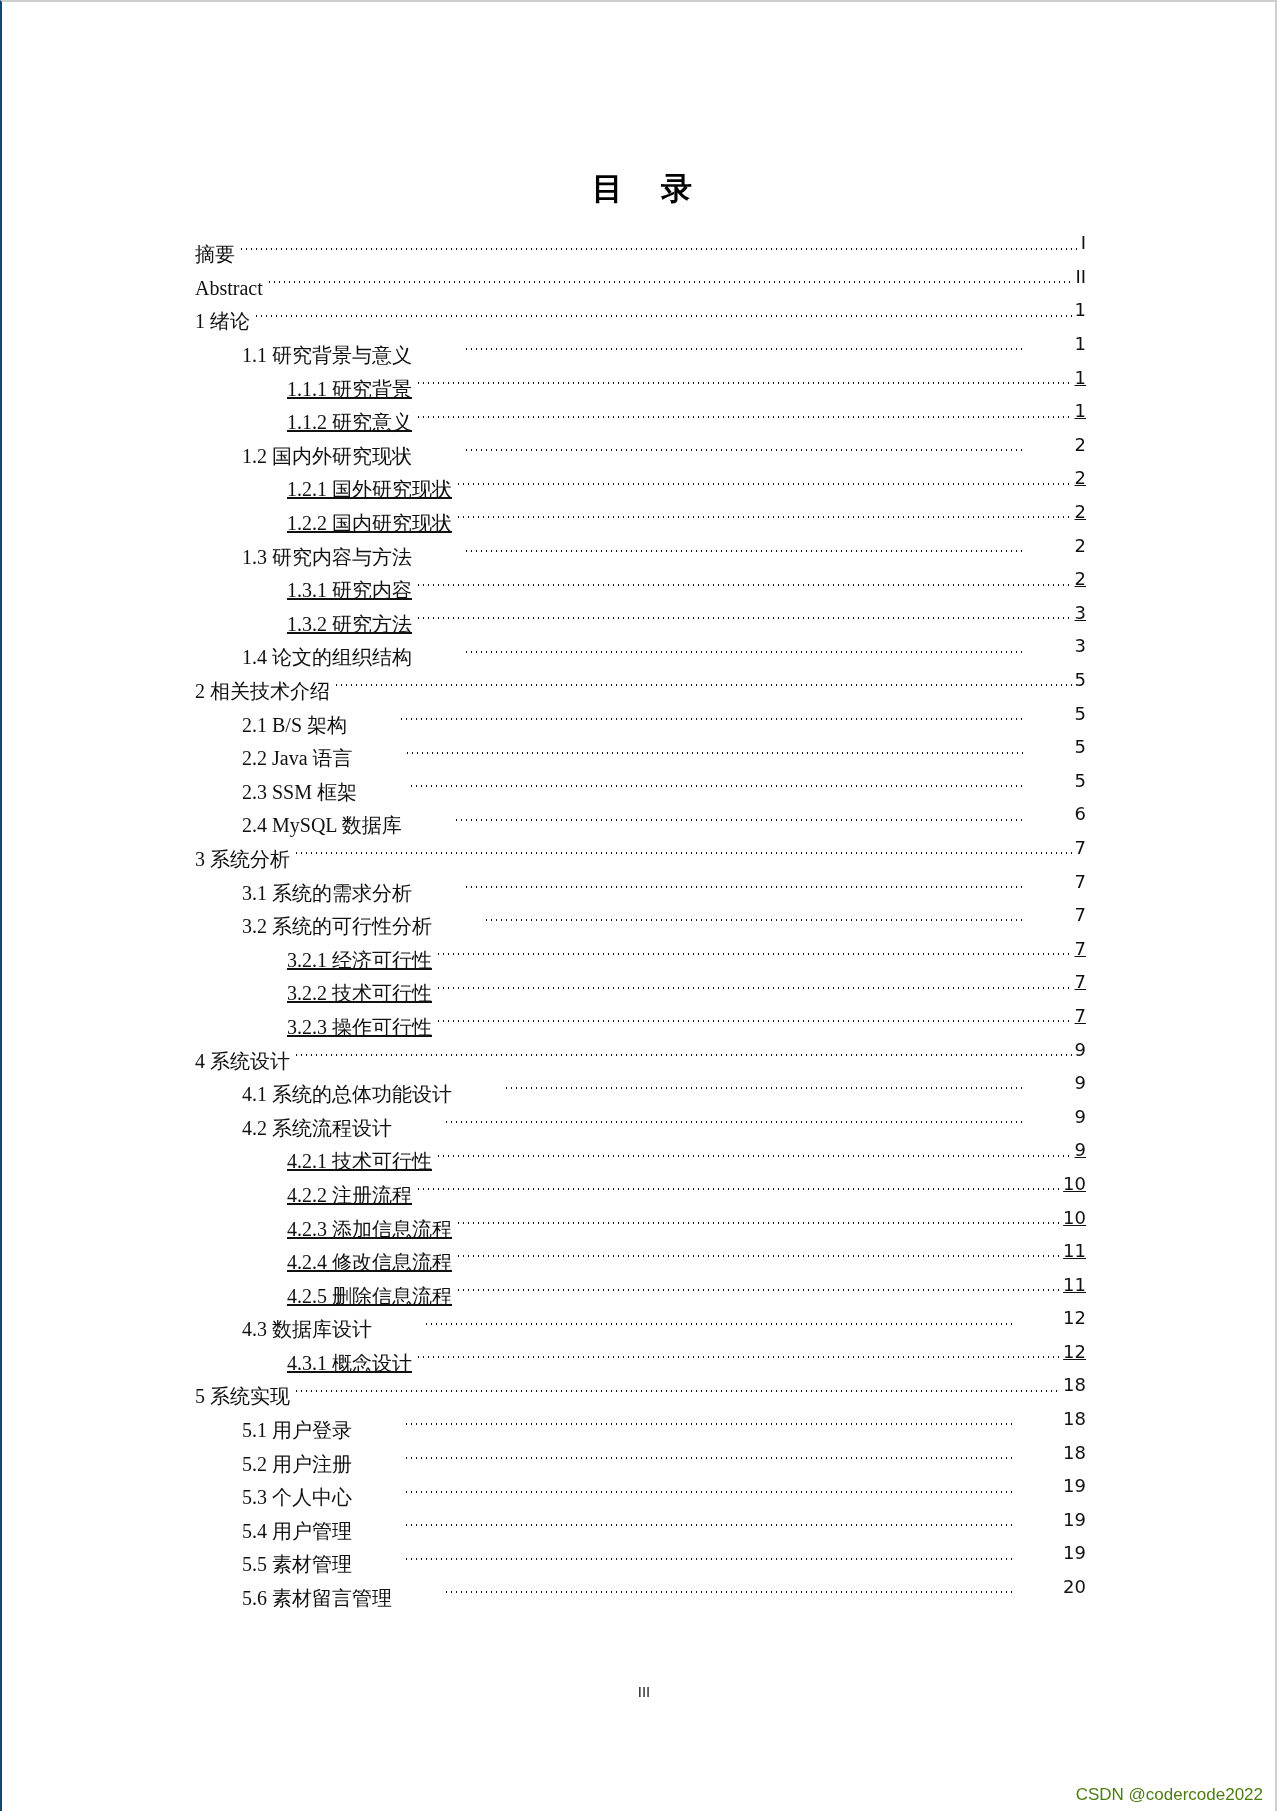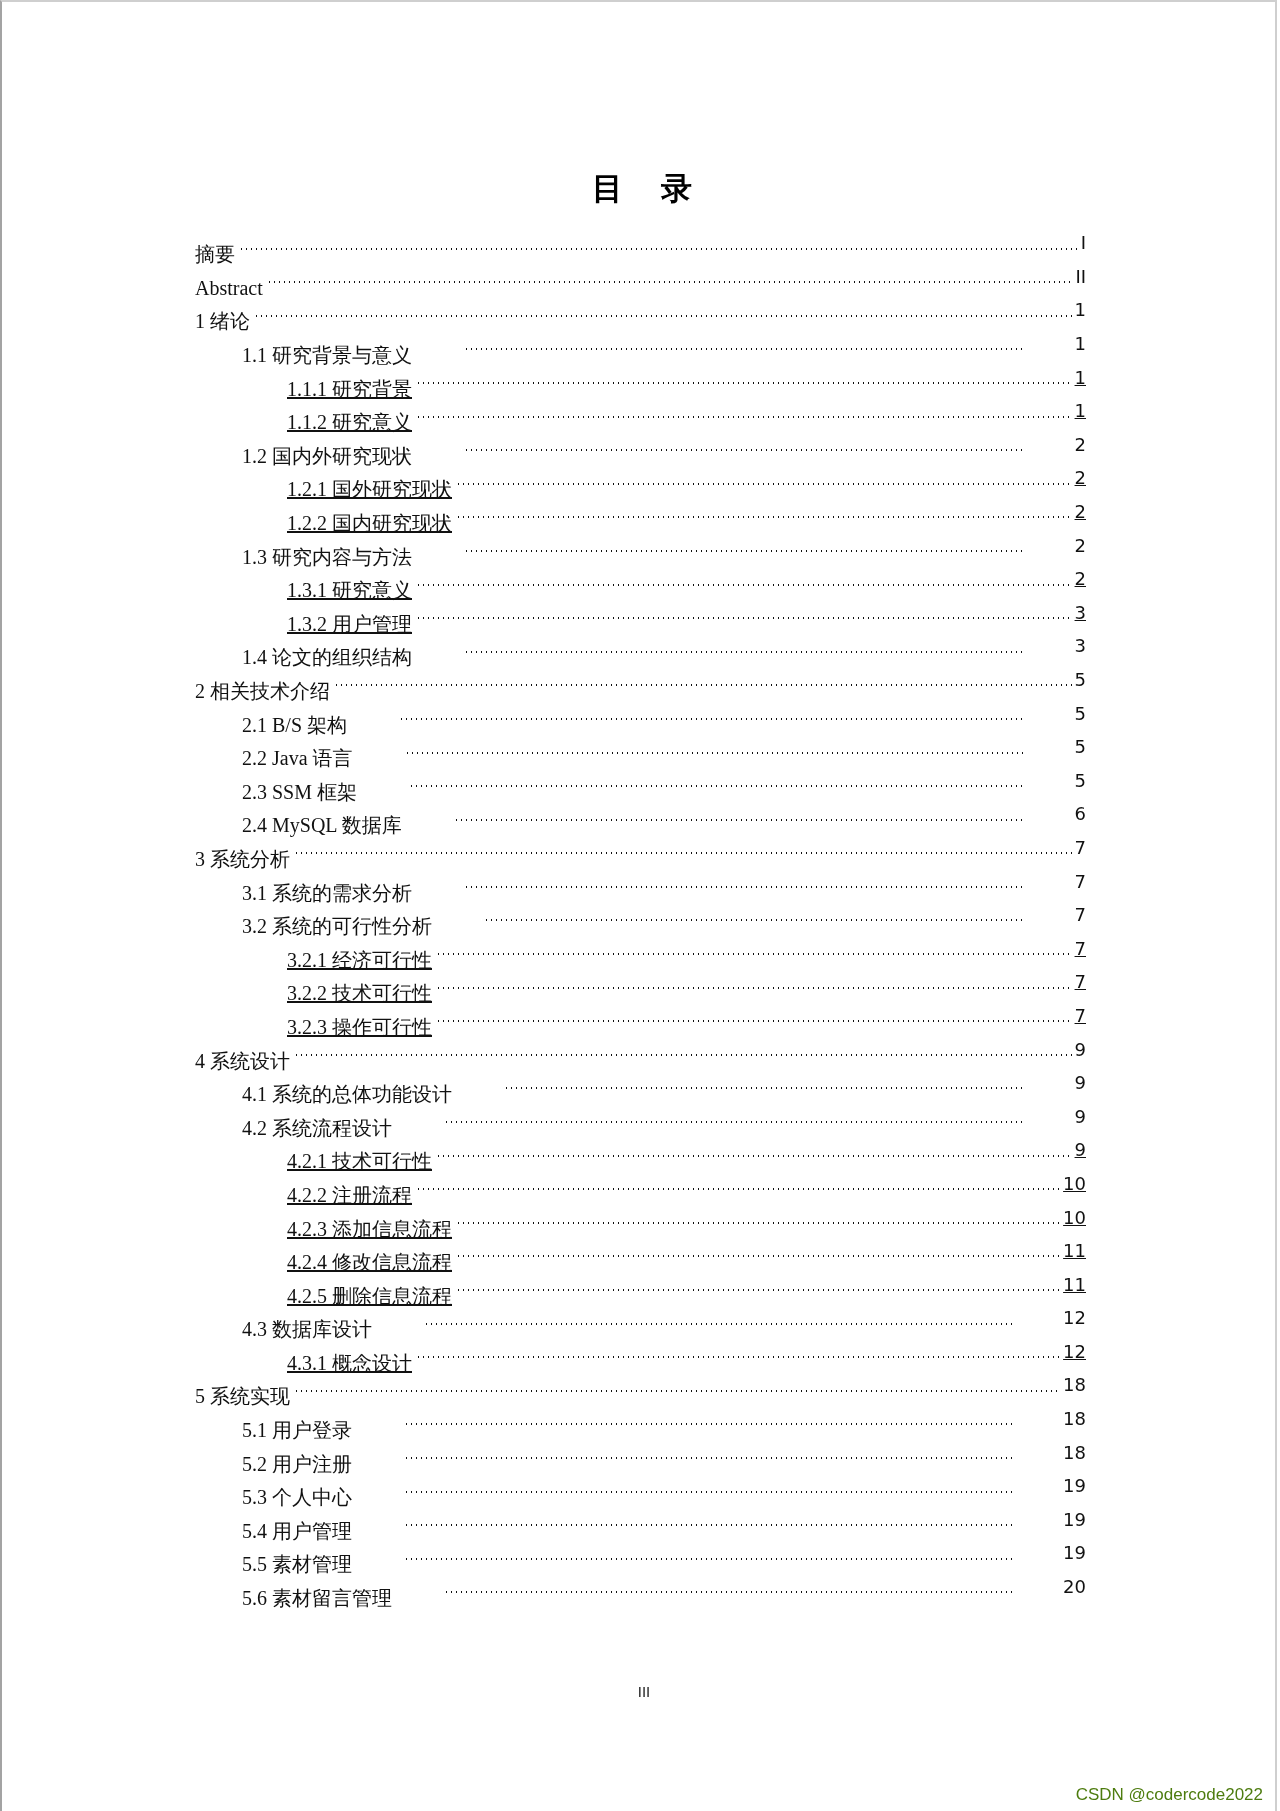--- a/index.html
+++ b/index.html
@@ -1,19 +1,19 @@
 <!DOCTYPE html>
 <html><head>
   <meta charset="utf-8">
   <style>
     html, body { margin: 0; padding: 0; background: #ffffff; }
     body { width: 1280px; height: 1811px; position: relative; overflow: hidden; }
     .page {
       position: absolute; left: 0; top: 0; width: 1277px; height: 1811px;
-      border-left: 2px solid #a3a3a3; border-top: 2px solid #cfcfcf; border-right: 2px solid #cfcfcf;
+      border-left: 2px solid #0c4a6e; border-top: 2px solid #cfcfcf; border-right: 2px solid #cfcfcf;
       box-sizing: border-box; background: #fff;
     }
     .title {
       position: absolute; top: 166px; left: 0; width: 1280px; text-align: center;
       font-family: "DejaVu Serif", "Liberation Serif", serif; font-weight: bold;
       font-size: 31px; color: #000; letter-spacing: 38px; text-indent: 38px;
     }
     .toc { position: absolute; top: 224px; left: 193px; width: 891px; }
     .row {
       height: 33.6px; display: flex; align-items: center; white-space: nowrap;
@@ -93,26 +93,26 @@
         <span class="label">1.2.2 国内研究现状</span>
         <span class="leader"></span>
         <span class="pg">2</span>
       </div>
       <div class="row l2">
         <span class="label">1.3 研究内容与方法</span>
         <span class="leader"></span>
         <span class="pg">2</span>
       </div>
       <div class="row l3">
-        <span class="label">1.3.1 研究意义</span>
-        <span class="leader"></span>
-        <span class="pg">2</span>
-      </div>
-      <div class="row l3">
-        <span class="label">1.3.2 用户管理</span>
+        <span class="label">1.3.1 研究内容</span>
+        <span class="leader"></span>
+        <span class="pg">2</span>
+      </div>
+      <div class="row l3">
+        <span class="label">1.3.2 研究方法</span>
         <span class="leader"></span>
         <span class="pg">3</span>
       </div>
       <div class="row l2">
         <span class="label">1.4 论文的组织结构</span>
         <span class="leader"></span>
         <span class="pg">3</span>
       </div>
       <div class="row l1">
         <span class="label">2 相关技术介绍</span>

